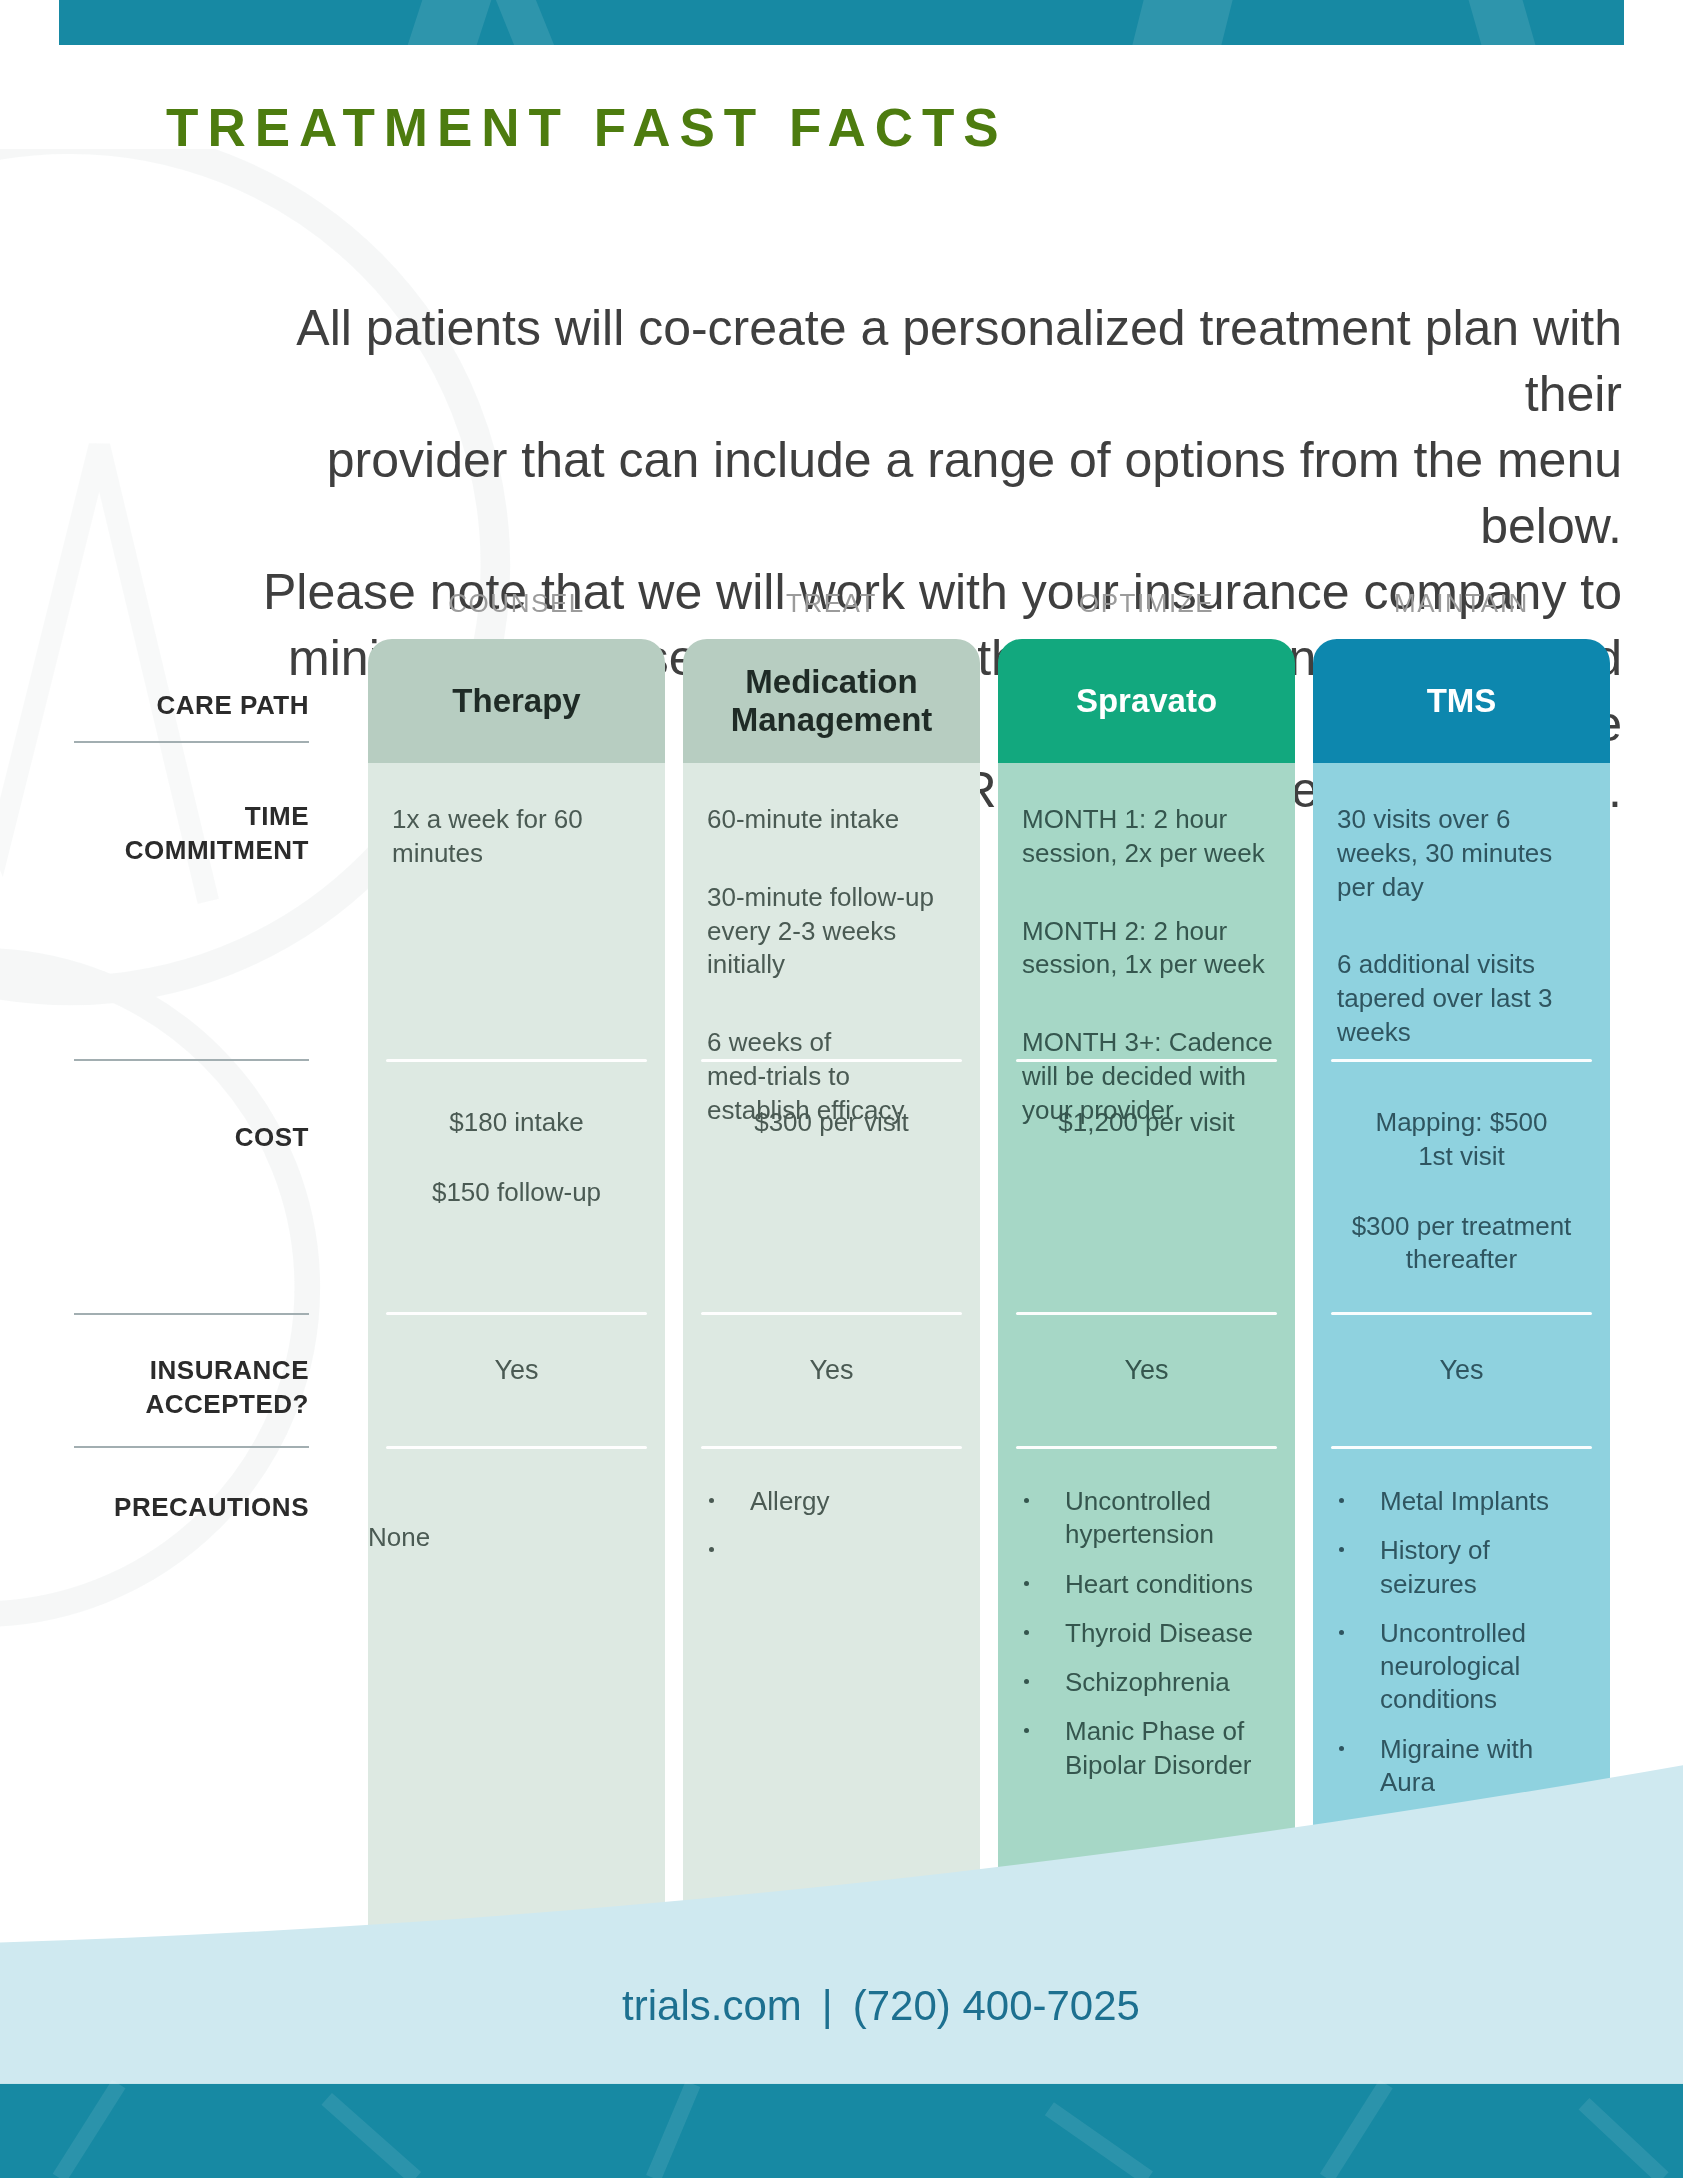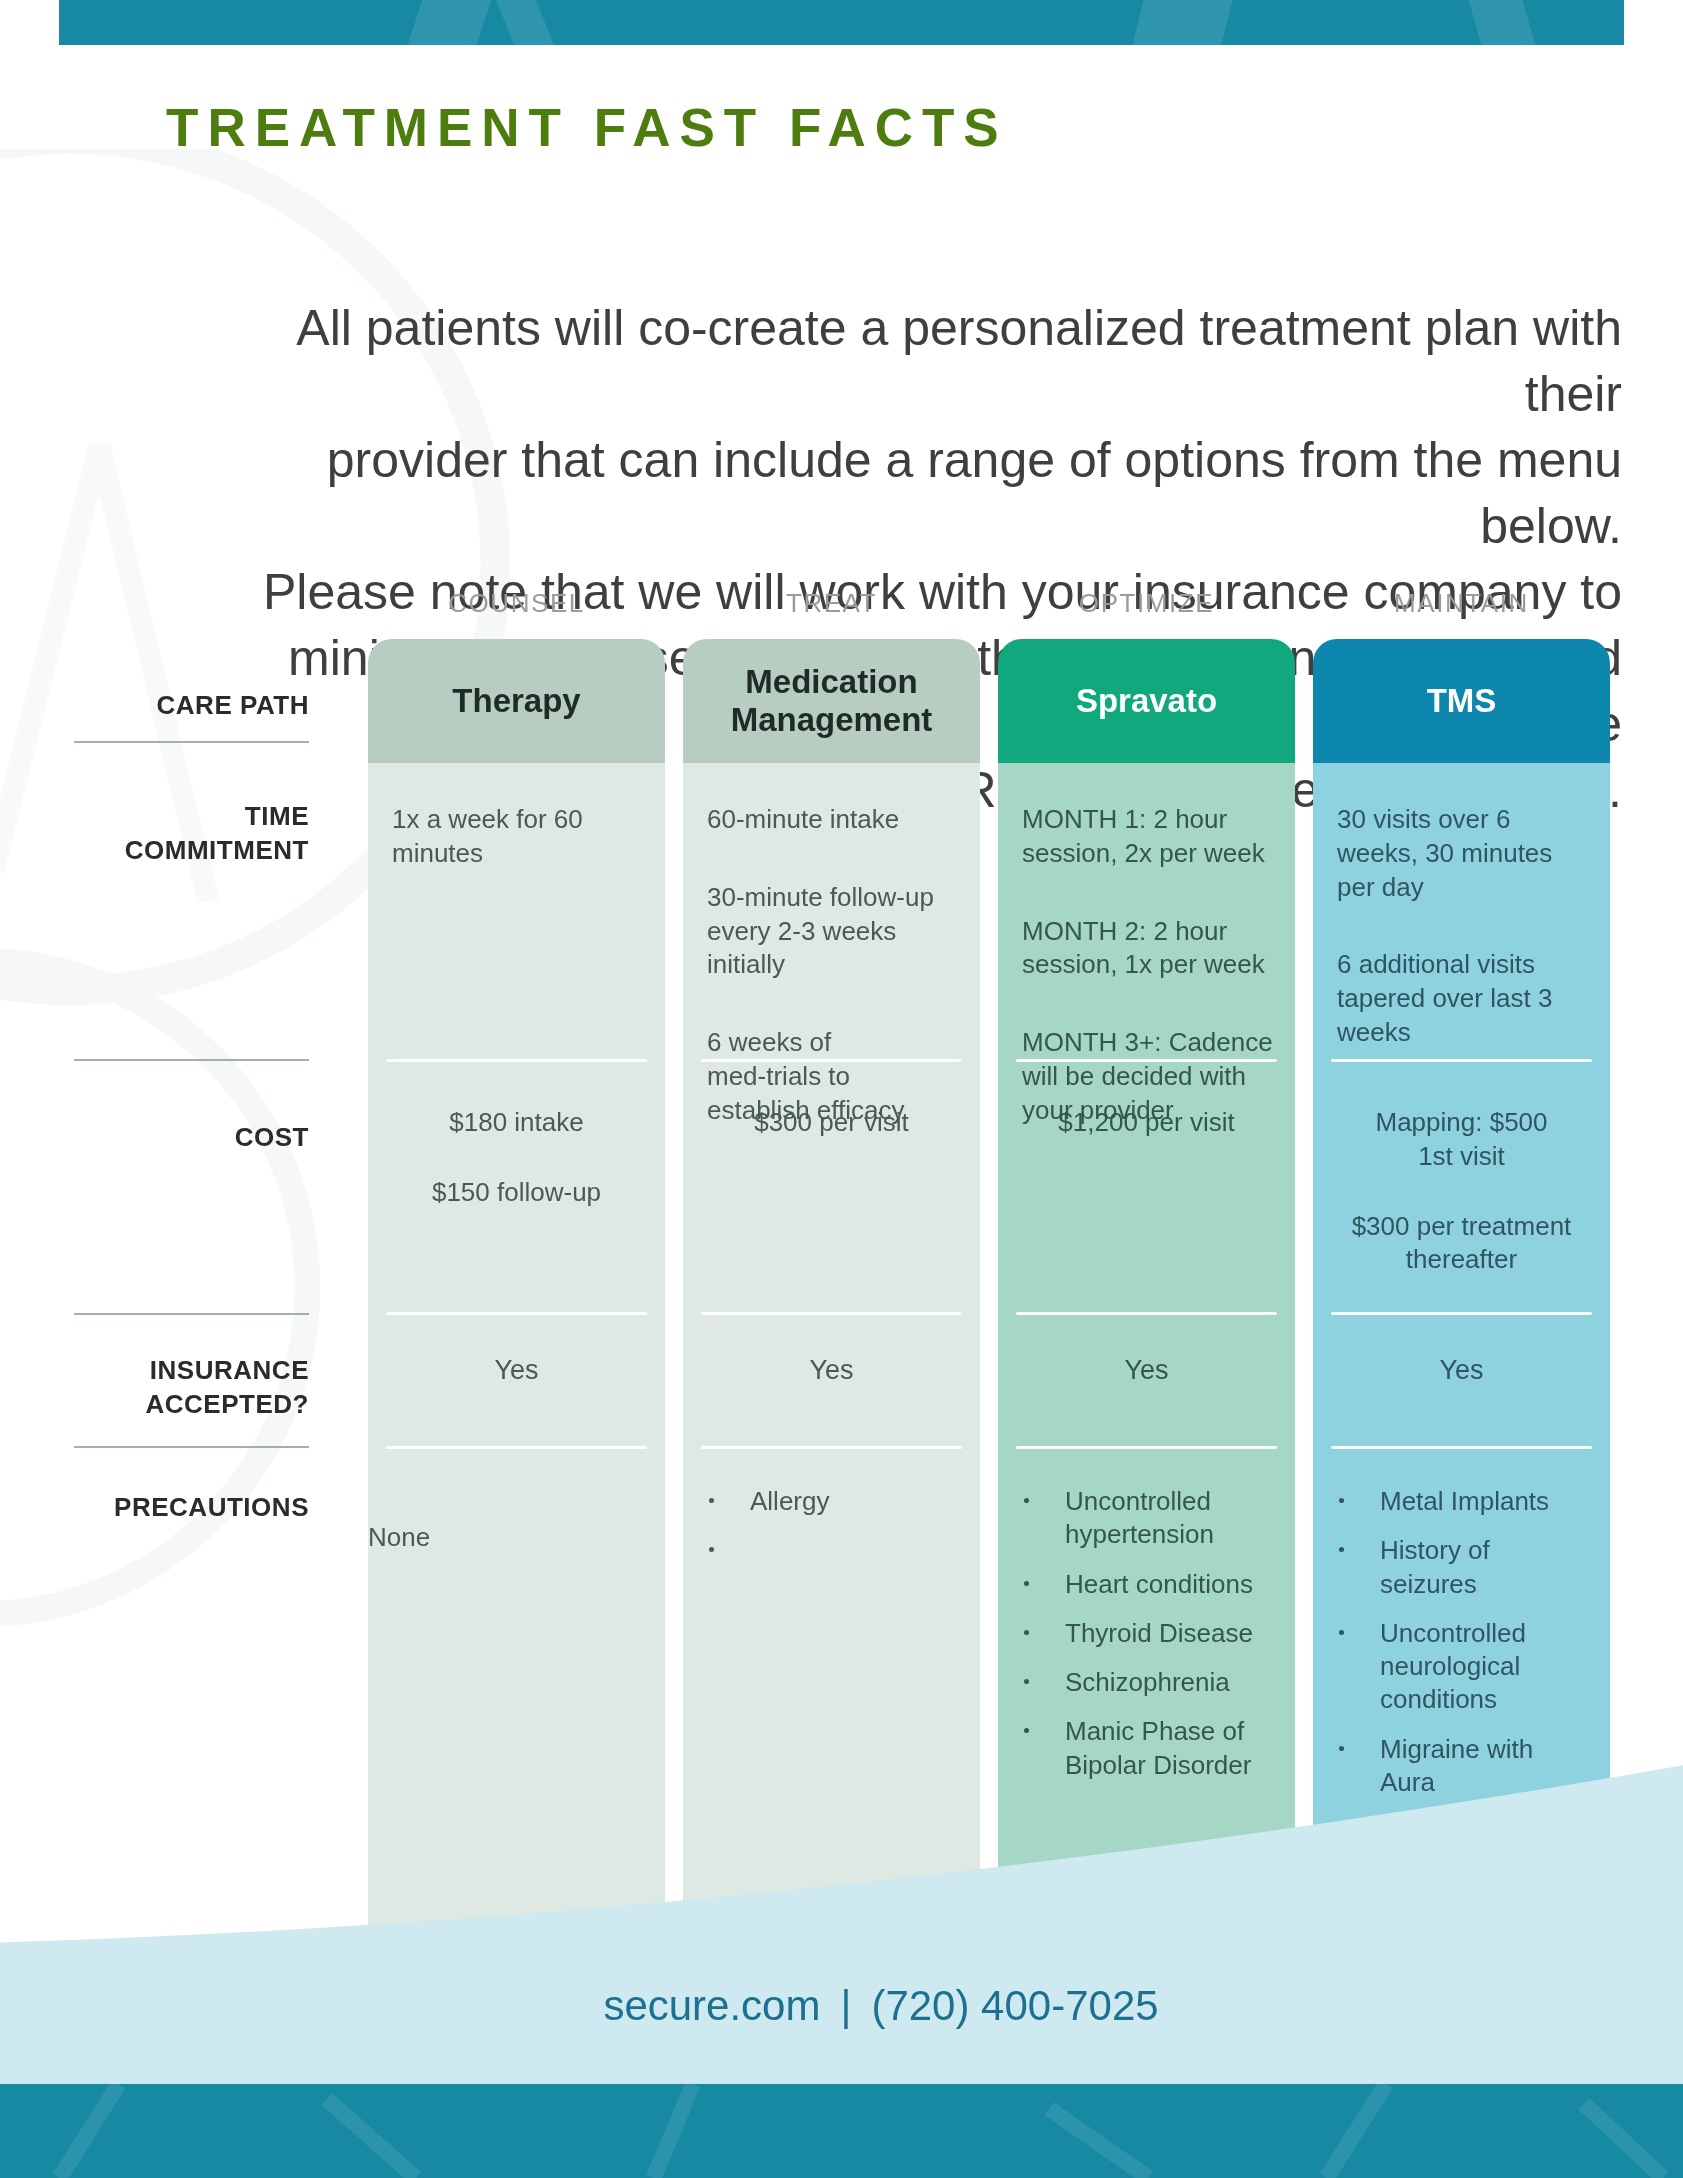--- a/index.html
+++ b/index.html
@@ -251,17 +251,17 @@
       <path d="M120,2105 L60,2200"></path>
       <path d="M330,2120 L420,2200"></path>
       <path d="M700,2105 L660,2200"></path>
       <path d="M1060,2130 L1160,2200"></path>
       <path d="M1400,2105 L1340,2200"></path>
       <path d="M1600,2125 L1680,2200"></path>
     </g>
   </svg>
 
   <div class="footer-text">
-    <span>secure.com</span><span>|</span><span>(720) 400-7025</span>
+    <span>trials.com</span><span>|</span><span>(720) 400-7025</span>
   </div>
 
 </div>
 
 
 </body></html>

